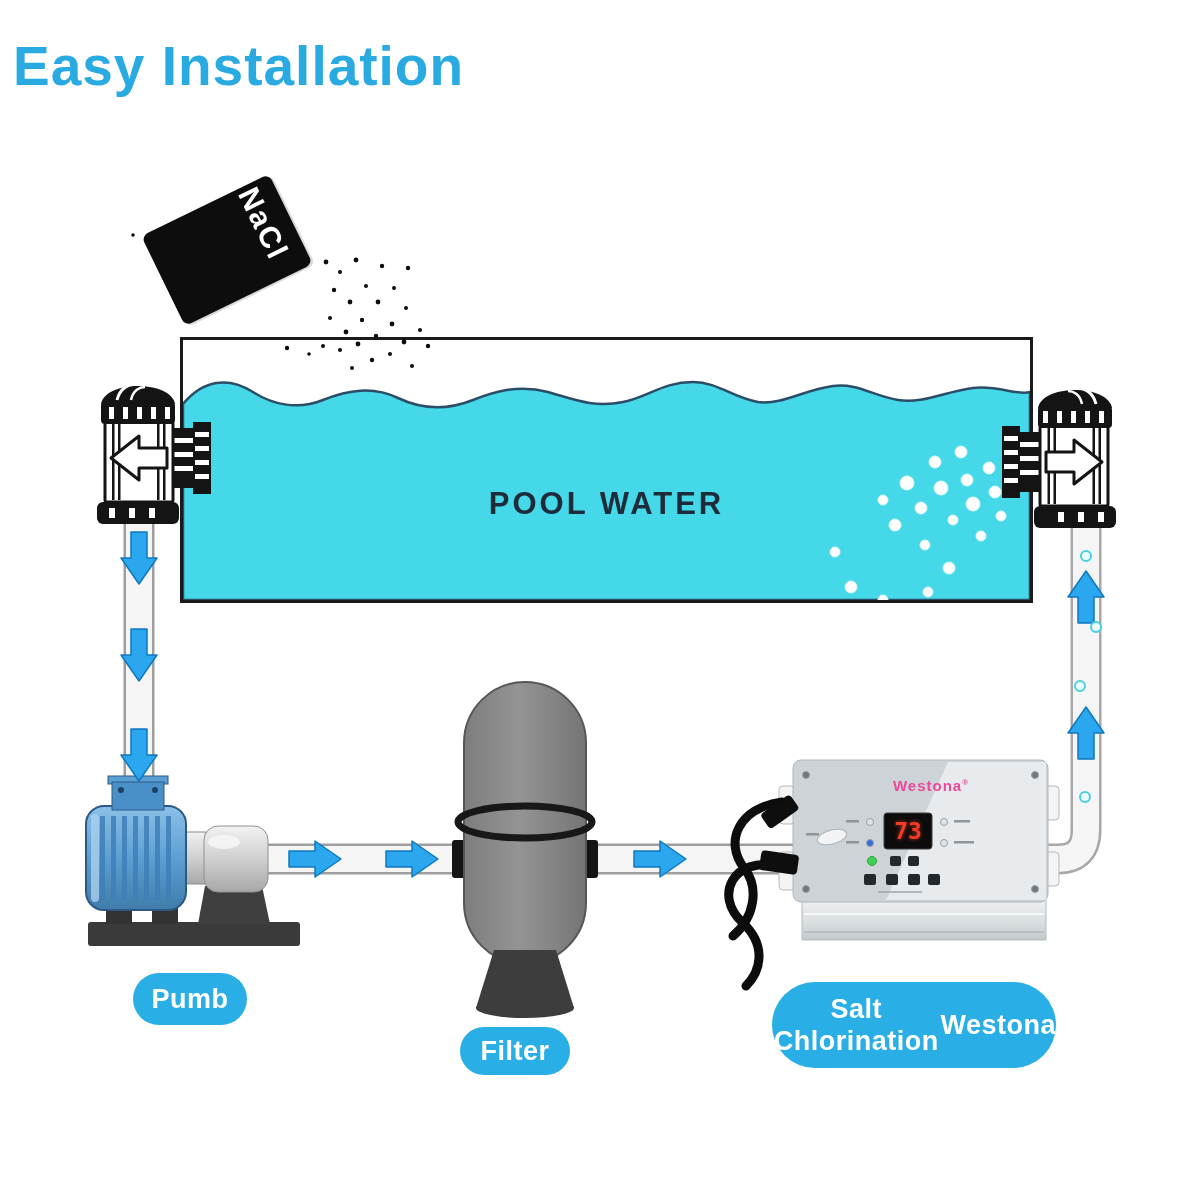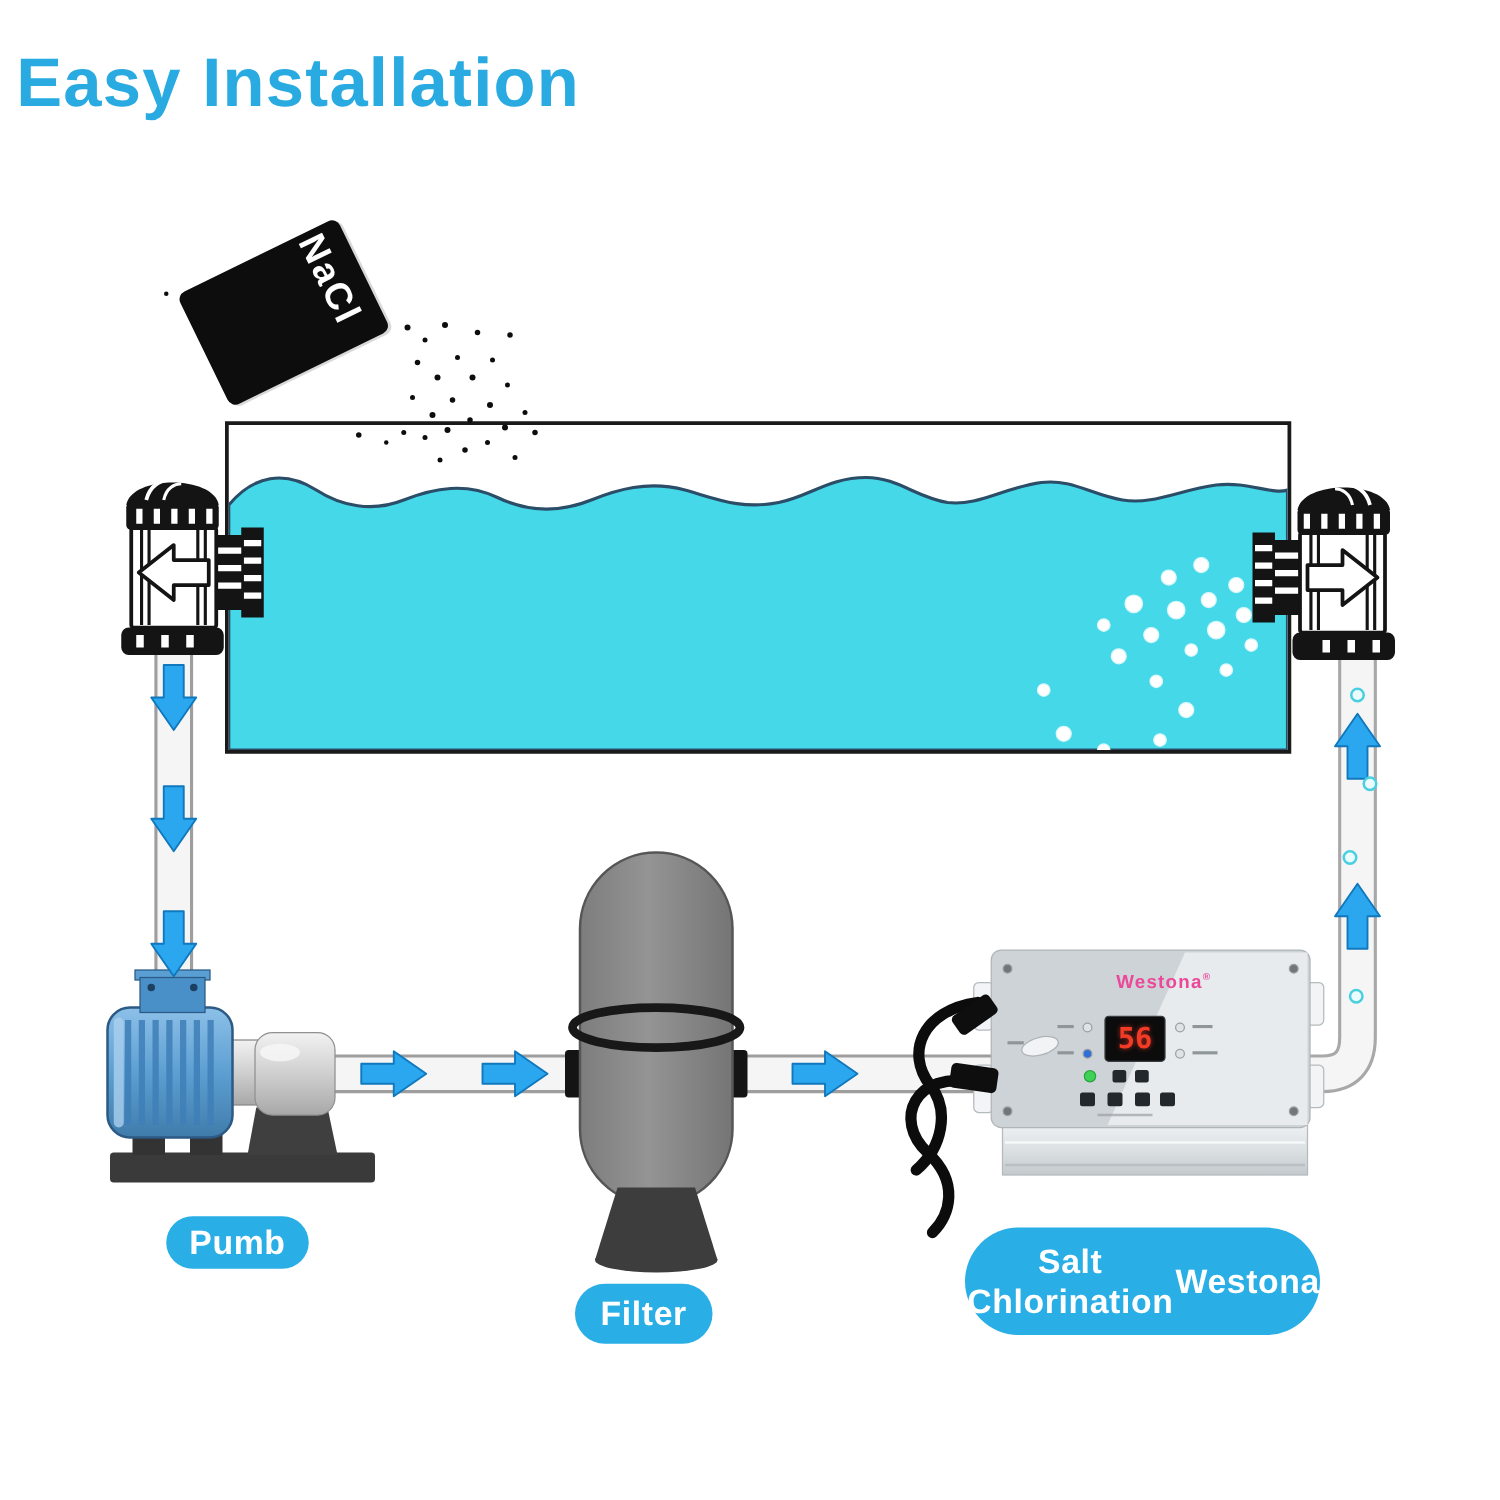--- a/index.html
+++ b/index.html
@@ -26,21 +26,21 @@
   #nacl-text{position:absolute;right:10px;top:4px;writing-mode:vertical-rl;
              color:#ffffff;font-size:30px;font-weight:bold;letter-spacing:2px;}
 
   
   #diagram{left:0;top:0;z-index:2;}
 
   
   .pill{background:#29AEE6;color:#ffffff;border-radius:999px;z-index:3;
         display:flex;align-items:center;justify-content:center;text-align:center;
         font-weight:700;letter-spacing:0.5px;}
-  #pill-pump{left:133px;top:973px;width:114px;height:42px;font-size:27px;}
+  #pill-pump{left:133px;top:973px;width:114px;height:52px;font-size:27px;}
   #pill-filter{left:460px;top:1027px;width:110px;height:48px;font-size:27px;}
   #pill-system{left:772px;top:982px;width:284px;height:86px;font-size:27px;
                flex-direction:row;line-height:1.2;}
 
   
   #device-brand{left:871px;top:777px;width:120px;text-align:center;z-index:3;
                 font-size:15px;font-weight:700;color:#ec4899;letter-spacing:1px;}
   #device-brand sup{font-size:8px;}
   #device-display{left:884px;top:813px;width:48px;height:36px;z-index:3;
                   display:flex;align-items:center;justify-content:center;
@@ -81,20 +81,21 @@
       <circle cx="784" cy="140" r="6"></circle>
         <circle cx="790" cy="164" r="7"></circle>
         <circle cx="798" cy="196" r="5"></circle>
       <circle cx="806" cy="128" r="6"></circle>
         <circle cx="812" cy="152" r="6"></circle>
         <circle cx="818" cy="176" r="5"></circle>
       <circle cx="700" cy="260" r="5"></circle>
         <circle cx="745" cy="252" r="5"></circle>
     </g>
   </svg>
+  <div id="pool-label" class="abs">POOL WATER</div>
 </div>
 
 <div id="nacl-bag" class="abs">
   <span id="nacl-text">NaCl</span>
 </div>
 
 <svg id="diagram" class="abs" width="1200" height="1200" viewBox="0 0 1200 1200">
   <defs>
     <linearGradient id="gradBlue" x1="0" y1="0" x2="0" y2="1">
       <stop offset="0" stop-color="#8cc0e8"></stop>
@@ -320,13 +321,13 @@
   <span>Filter</span>
 </div>
 <div id="pill-system" class="pill abs">
   <span>Salt Chlorination</span>
   <span>Westona</span>
 </div>
 
 <div id="device-brand" class="abs">
   <span>Westona</span><sup>®</sup>
 </div>
-<div id="device-display" class="abs">56</div>
+<div id="device-display" class="abs">73</div>
 
 </body></html>

